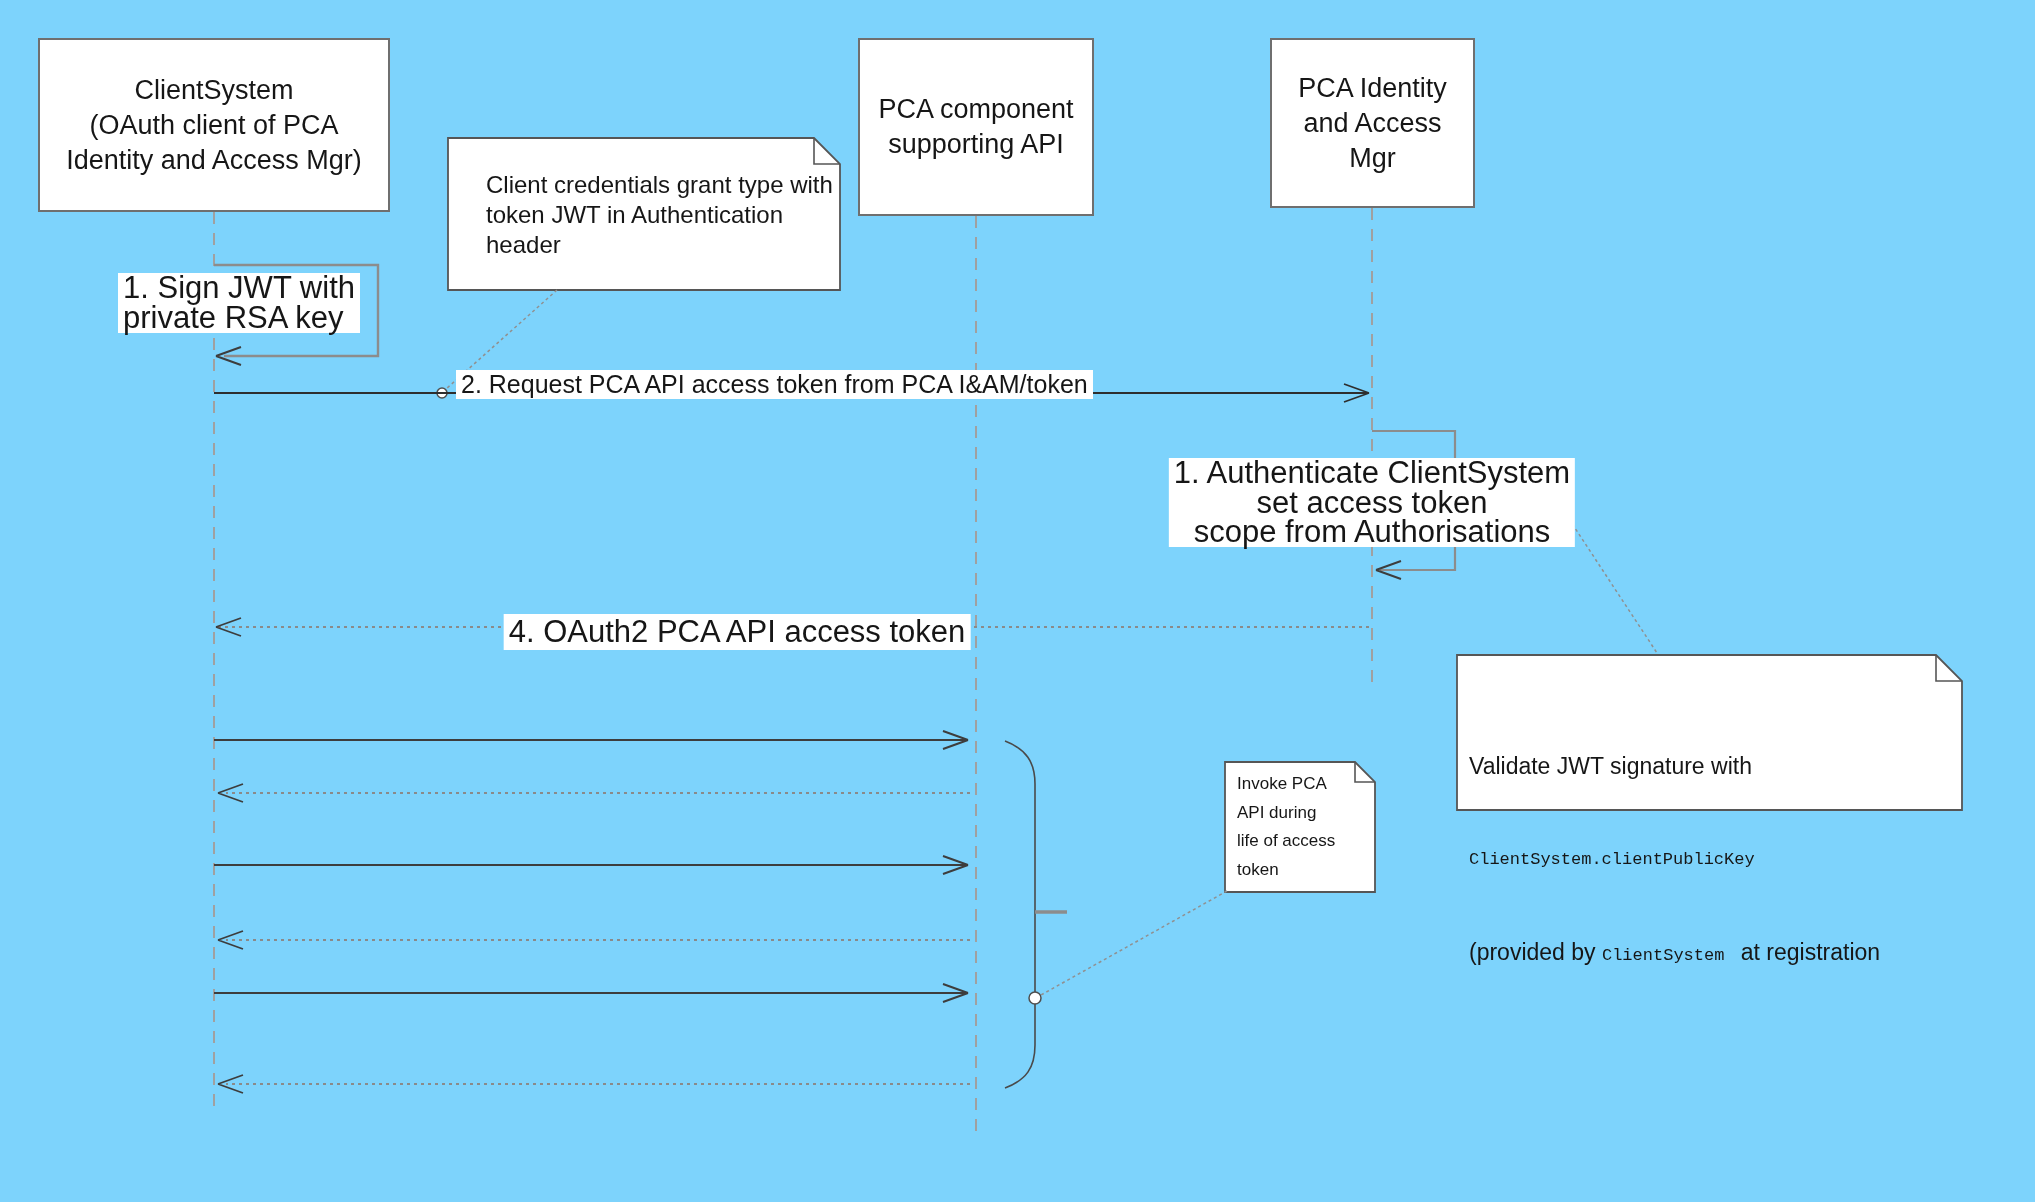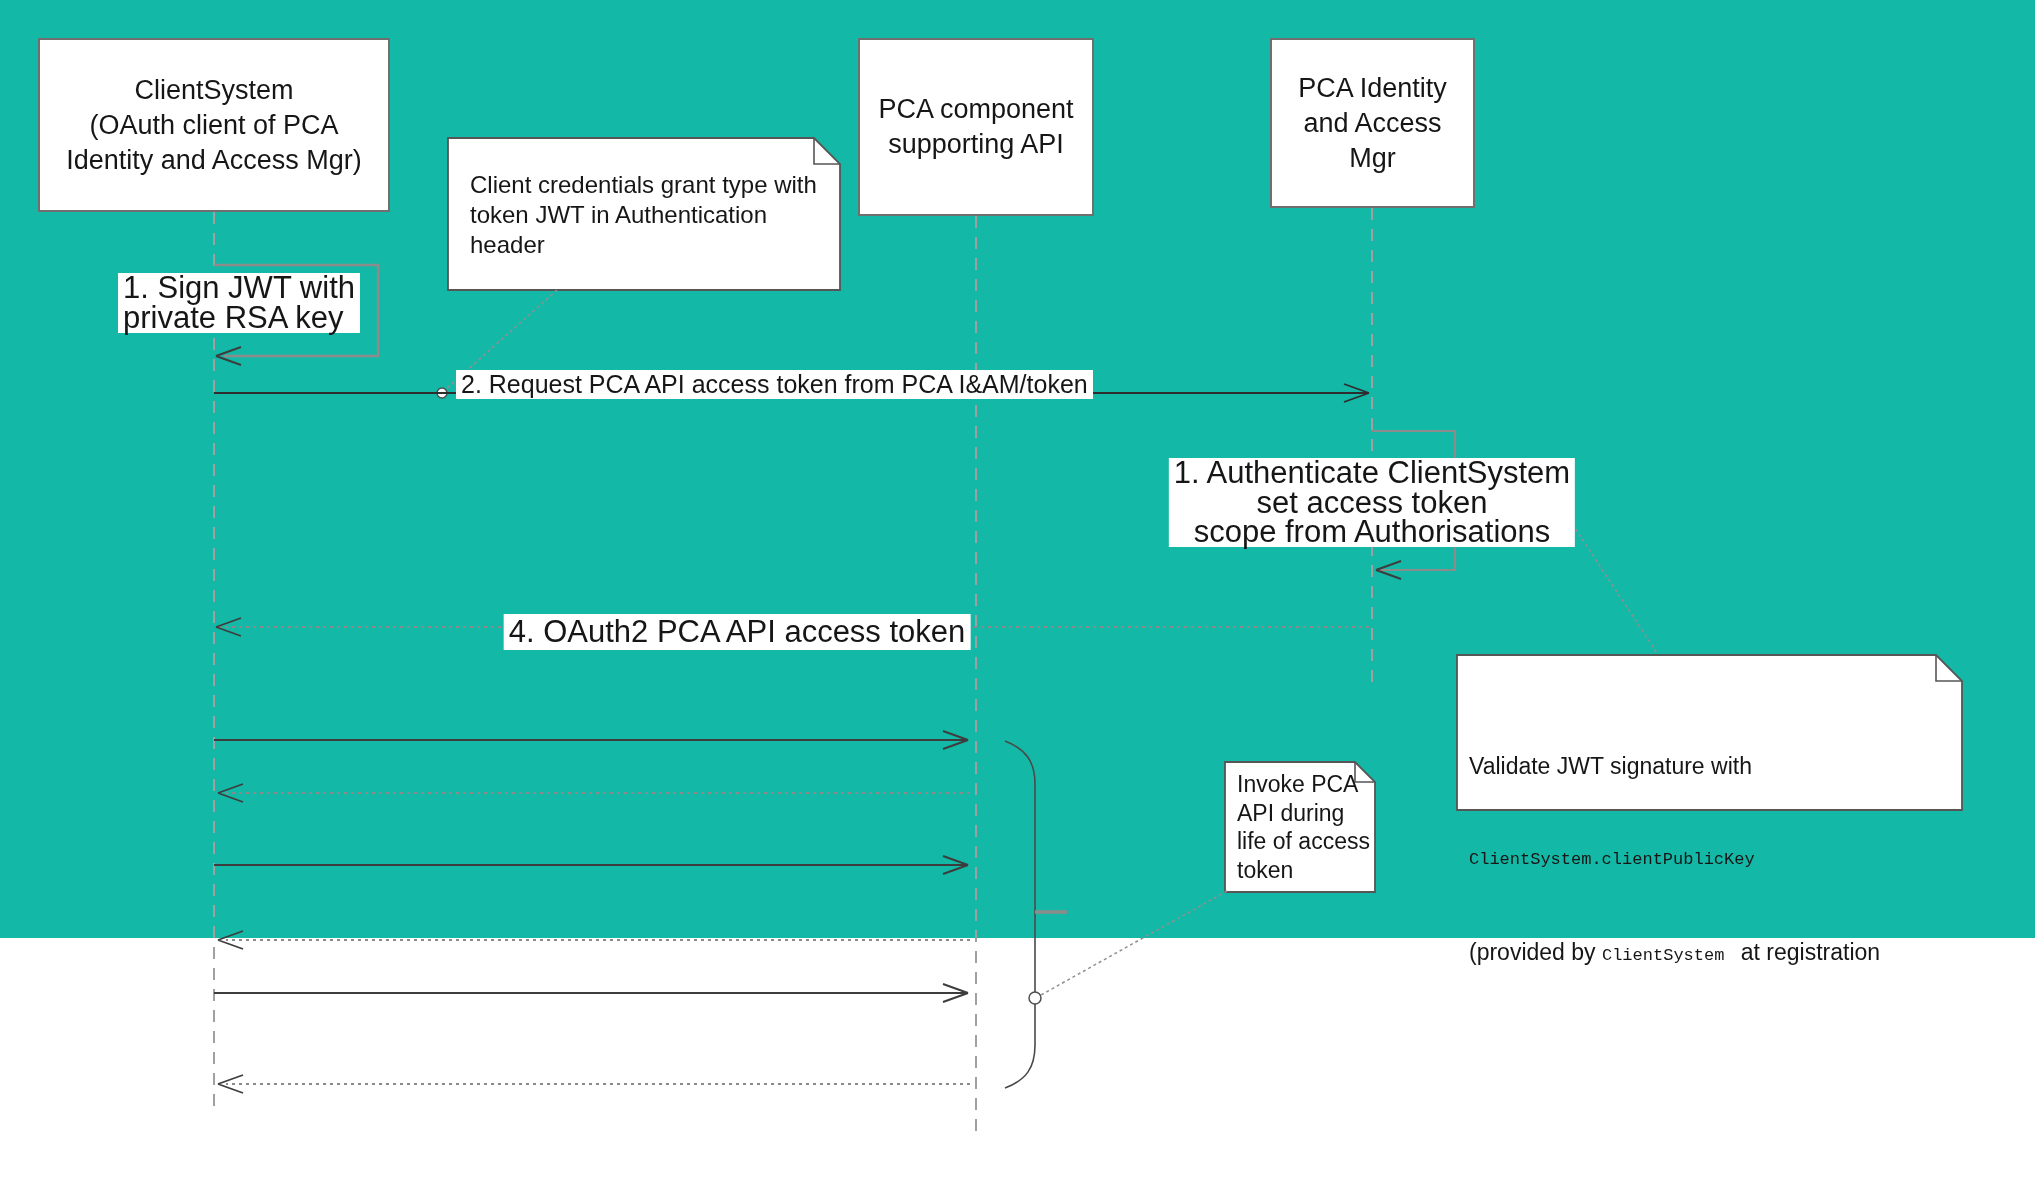--- a/index.html
+++ b/index.html
@@ -1,30 +1,30 @@
 <!DOCTYPE html>
 <html><head>
 <meta charset="utf-8">
 <style>
   html,body{margin:0;padding:0;background:#ffffff;width:2035px;height:1202px;overflow:hidden;
     font-family:"Liberation Sans",sans-serif;color:#161616;}
-  #canvas{position:relative;width:2035px;height:938px;background:#14b8a6;text-decoration:underline;}
+  #canvas{position:relative;width:2035px;height:1202px;background:#7dd3fc;text-decoration:underline;}
   #shapes{position:absolute;left:0;top:0;z-index:1;}
   .actor{position:absolute;box-sizing:border-box;background:#fff;border:2px solid #6f6f6f;
     display:flex;flex-direction:column;justify-content:center;text-align:center;
     font-size:27px;line-height:35px;z-index:2;}
   .txt{position:absolute;z-index:3;white-space:nowrap;}
   .msg{font-size:31px;}
   .onwhite{background:#fff;padding:0 5px;}
   .center{transform:translateX(-50%);text-align:center;}
   .note-text{font-size:24px;line-height:30px;z-index:3;position:absolute;white-space:nowrap;}
   .nv{font-size:23px;line-height:31px;}
   .code{font-family:"Liberation Mono","DejaVu Sans Mono",monospace;font-size:17px;}
   .gap{margin-left:10px;}
-  .small-note{font-size:23px;line-height:28.5px;}
+  .small-note{font-size:17px;line-height:28.5px;}
 </style>
 </head>
 <body>
 
 <div id="canvas">
 
 <svg id="shapes" width="2035" height="1202" viewBox="0 0 2035 1202">
 
   <line x1="214" y1="212" x2="214" y2="1113" stroke="#a0a0a0" stroke-width="2" stroke-dasharray="12 9"></line>
   <line x1="976" y1="216" x2="976" y2="1140" stroke="#a0a0a0" stroke-width="2" stroke-dasharray="12 9"></line>
@@ -99,21 +99,21 @@
   <div class="txt msg onwhite" style="left:456px;top:370px;font-size:25px;">2. Request PCA API access token from PCA I&amp;AM/token</div>
 
   <div class="txt msg onwhite center" style="left:1372px;top:458px;line-height:29.5px;">
     <div>1. Authenticate ClientSystem</div>
     <div>set access token</div>
     <div>scope from Authorisations</div>
   </div>
 
   <div class="txt msg onwhite center" style="left:737px;top:602px;margin-top:12px;">4. OAuth2 PCA API access token</div>
 
-  <div class="note-text" style="left:470px;top:170px;">
+  <div class="note-text" style="left:486px;top:170px;">
     <div>Client credentials grant type with</div>
     <div>token JWT in Authentication</div>
     <div>header</div>
   </div>
 
   <div class="note-text nv" style="left:1469px;top:689px;white-space:pre;">
     <div>Validate JWT signature with</div>
     <div class="code">ClientSystem.clientPublicKey</div>
     <div><span>(provided by </span><span class="code">ClientSystem</span><span class="gap"> at registration</span></div>
   </div>

